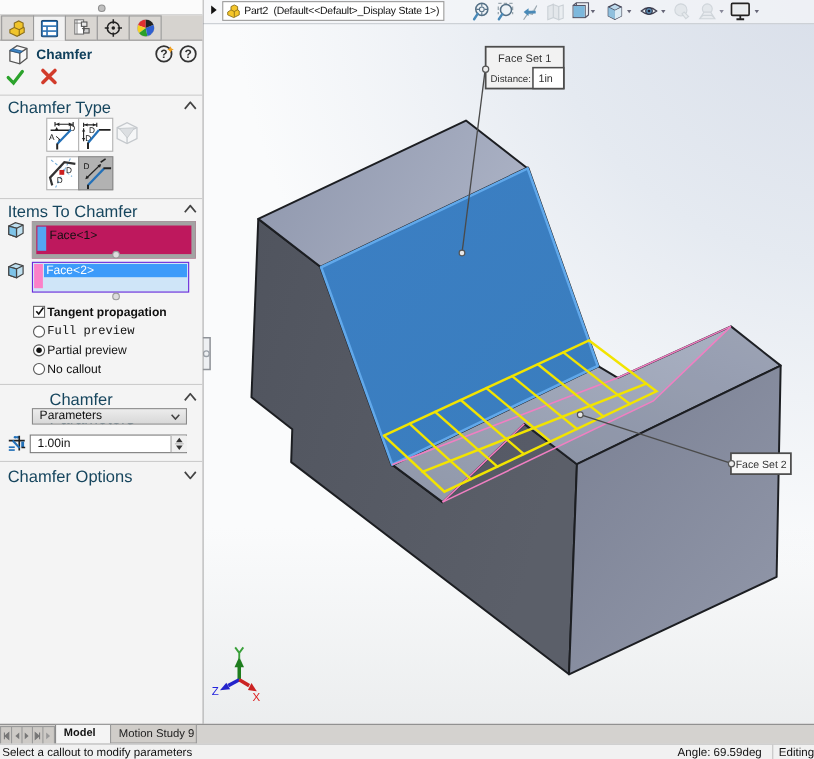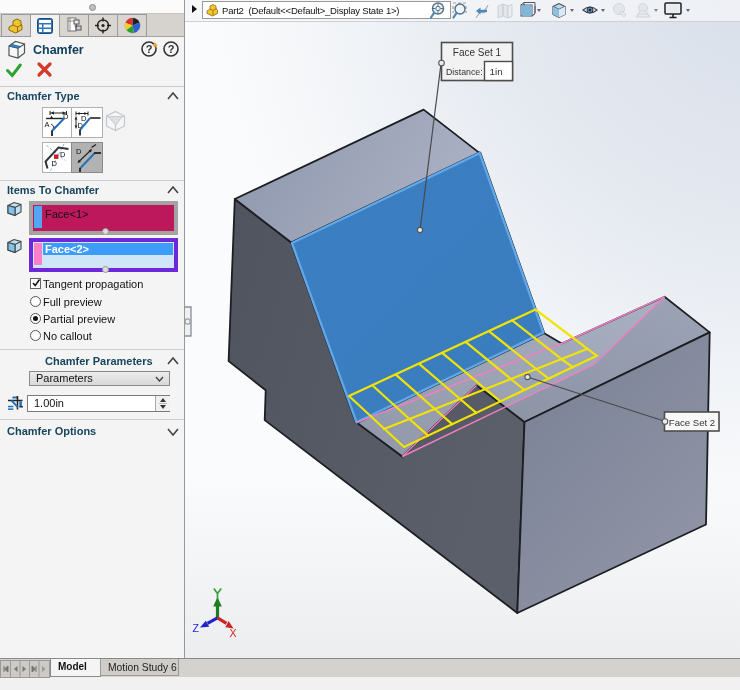--- a/index.html
+++ b/index.html
@@ -1,19 +1,19 @@
 <!DOCTYPE html>
 <html><head>
 <meta charset="utf-8">
 <style>
   html,body{margin:0;padding:0;width:740px;height:690px;overflow:hidden;
     font-family:"Liberation Sans",sans-serif;background:#f1f1f1;}
   #app{position:relative;width:740px;height:690px;}
   .abs{position:absolute;}
-  .hdr{font-weight:bold;color:#17465e;font-size:11px;}
+  .hdr{font-weight:normal;color:#17465e;font-size:15px;}
   svg text{font-family:"Liberation Sans",sans-serif;}
 </style>
 </head>
 <body>
 <div id="app">
 
   <svg class="abs" style="left:184px;top:0;" width="556" height="658" viewBox="184 0 556 658">
     <defs>
       <radialGradient id="bgR" gradientUnits="userSpaceOnUse" cx="770" cy="-40" r="560">
         <stop offset="0" stop-color="#d7dde8"></stop>
@@ -120,21 +120,21 @@
       <text x="229.5" y="637" font-size="10.5" fill="#dd2222">X</text>
     </g>
 
     <path d="M184 307 l7 0 l0 29 l-7 0" fill="#eef0f3" stroke="#8f9399" stroke-width="1.4"></path>
     <circle cx="187.6" cy="321.5" r="2.6" fill="none" stroke="#9aa0a8" stroke-width="1.2"></circle>
   </svg>
 
   <div class="abs" style="left:184px;top:0;width:1px;height:658px;background:#989898;"></div>
 
   <div class="abs" style="left:192px;top:5px;width:0;height:0;border-left:5.5px solid #111;border-top:4.5px solid transparent;border-bottom:4.5px solid transparent;"></div>
-  <div class="abs" style="left:202px;top:1px;width:200px;height:16px;background:#fff;border:1px solid #999;padding-left:47px;">
+  <div class="abs" style="left:202px;top:1px;width:200px;height:16px;background:#fff;border:1px solid #999;">
     <svg class="abs" style="left:2px;top:1px" width="14" height="14" viewBox="0 0 14 14">
       <path d="M2 8 l3 -2 0 -3 3 -1.5 3 1.5 0 3 1.5 1 0 3.5 -5 2.5 -5.5 -2.5 z" fill="#f5c62a" stroke="#8a6d1a" stroke-width="0.8"></path>
       <path d="M5 6 l3 1.5 3.5 -2 M8 7.5 l0 4.8" fill="none" stroke="#8a6d1a" stroke-width="0.8"></path>
     </svg>
     <span class="abs" style="left:19px;top:3px;font-size:9.5px;letter-spacing:-0.2px;color:#111;white-space:nowrap;">Part2&nbsp; (Default&lt;&lt;Default&gt;_Display State 1&gt;)</span>
   </div>
 
   <svg class="abs" style="left:424px;top:1px" width="270" height="20" viewBox="0 0 270 20">
 
     <g transform="translate(6,1)">
@@ -351,37 +351,37 @@
         <div class="abs" style="left:1px;top:1px;width:8px;height:22px;background:#55a6f2;"></div>
         <span class="abs" style="left:12px;top:3px;font-size:11px;color:#111;">Face&lt;1&gt;</span>
       </div>
       <div class="abs" style="left:102px;top:228px;width:5px;height:5px;border-radius:50%;background:#ddd;border:1px solid #999;"></div>
 
       <svg class="abs" style="left:7px;top:238px" width="15" height="16" viewBox="0 0 15 16">
         <path d="M1 4.5 l6 -3 7 2 0 7.5 -6 3.5 -7 -2.5 z" fill="#bfe0f0" stroke="#444" stroke-width="1.1"></path>
         <path d="M1 4.5 l7 2 6 -3 M8 6.5 l0 8" fill="none" stroke="#444" stroke-width="1.1"></path>
         <path d="M1 4.5 l7 2 0 8 -7 -2.5 z" fill="#7ec3e8" stroke="#444" stroke-width="1.1"></path>
       </svg>
-      <div class="abs" style="left:29px;top:238px;width:141px;height:26px;background:#cfe5f8;border:4px solid #6d28d9;font-weight:bold;">
+      <div class="abs" style="left:29px;top:238px;width:141px;height:26px;background:#cfe5f8;border:1px solid #6d28d9;">
         <div class="abs" style="left:1px;top:1px;width:8px;height:22px;background:#fb80c8;"></div>
         <div class="abs" style="left:10px;top:1px;width:130px;height:12px;background:#3d9bfa;">
           <span class="abs" style="left:2px;top:0px;font-size:11px;color:#fff;">Face&lt;2&gt;</span>
         </div>
       </div>
       <div class="abs" style="left:102px;top:266px;width:5px;height:5px;border-radius:50%;background:#ddd;border:1px solid #999;"></div>
 
       <div class="abs" style="left:30px;top:278px;width:9px;height:9px;background:#fff;border:1px solid #666;">
         <svg class="abs" style="left:0px;top:-1px" width="10" height="10" viewBox="0 0 10 10">
             <path d="M2 5 l2.2 2.5 L8.5 1.5" fill="none" stroke="#111" stroke-width="1.5"></path>
           </svg>
       </div>
-      <span class="abs" style="left:43px;top:278px;font-size:11px;color:#111;">Tangent propagation</span>
+      <span class="abs" style="left:43px;top:278px;font-size:11px;color:#111;font-weight:bold;">Tangent propagation</span>
 
       <div class="abs" style="left:30px;top:296px;width:9px;height:9px;border-radius:50%;background:#fff;border:1px solid #555;"></div>
-      <span class="abs" style="left:43px;top:296px;font-size:11px;color:#111;">Full preview</span>
+      <span class="abs" style="left:43px;top:296px;font-size:11px;color:#111;font-family:Liberation Mono, monospace;">Full preview</span>
       <div class="abs" style="left:30px;top:313px;width:9px;height:9px;border-radius:50%;background:#fff;border:1px solid #555;">
         <div class="abs" style="left:2px;top:2px;width:5px;height:5px;border-radius:50%;background:#111;"></div>
       </div>
       <span class="abs" style="left:43px;top:313px;font-size:11px;color:#111;">Partial preview</span>
       <div class="abs" style="left:30px;top:330px;width:9px;height:9px;border-radius:50%;background:#fff;border:1px solid #555;"></div>
       <span class="abs" style="left:43px;top:330px;font-size:11px;color:#111;">No callout</span>
 
       <div class="abs" style="left:0;top:349px;width:184px;height:1px;background:#cccccc;"></div>
 
       <span class="hdr abs" style="left:7px;top:355px;margin-left:38px;">Chamfer Parameters</span>
@@ -434,17 +434,23 @@
         <path d="M16.5 5 l-3.5 3 3.5 3 z" fill="#777"></path>
         <path d="M21.5 5 l3.5 3 -3.5 3 z" fill="#777"></path>
         <path d="M31 5 l3.5 3 -3.5 3 z M35 5 v6" fill="#777" stroke="#777" stroke-width="1"></path>
         <path d="M41 5 l3.5 3 -3.5 3 z" fill="#999"></path>
       </svg>
     </div>
     <div class="abs" style="left:50px;top:0px;width:49px;height:17px;background:#f4f4f4;border:1px solid #8a8a8a;border-top:none;">
       <span class="abs" style="left:7px;top:2px;font-size:10px;font-weight:bold;color:#111;">Model</span>
     </div>
     <div class="abs" style="left:100px;top:0px;width:77px;height:16px;background:#d0cdc9;border:1px solid #9a9a9a;border-top:none;">
-      <span class="abs" style="left:7px;top:2.5px;font-size:10.3px;color:#222;white-space:nowrap;">Motion Study 6</span>
+      <span class="abs" style="left:7px;top:2.5px;font-size:10.3px;color:#222;white-space:nowrap;">Motion Study 9</span>
     </div>
   </div>
+  <div class="abs" style="left:0;top:676px;width:740px;height:14px;background:#f1f1f1;border-top:1px solid #c2c2c2;" id="statusbar">
+    <span class="abs" style="left:2px;top:1px;font-size:10.5px;color:#111;">Select a callout to modify parameters</span>
+    <span class="abs" style="left:616px;top:1px;font-size:10.5px;color:#111;">Angle: 69.59deg</span>
+    <div class="abs" style="left:702px;top:0;width:1px;height:14px;background:#c2c2c2;"></div>
+    <span class="abs" style="left:708px;top:1px;font-size:10.5px;color:#111;">Editing</span>
+  </div>
 
 </div>
 
 </body></html>

